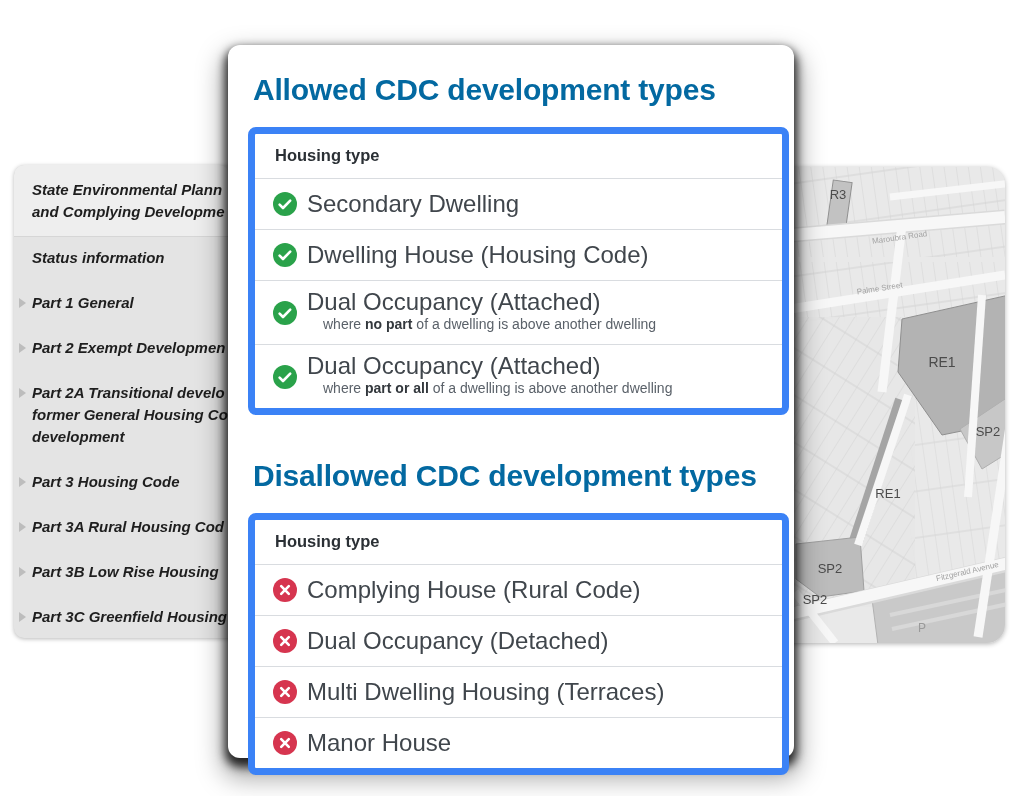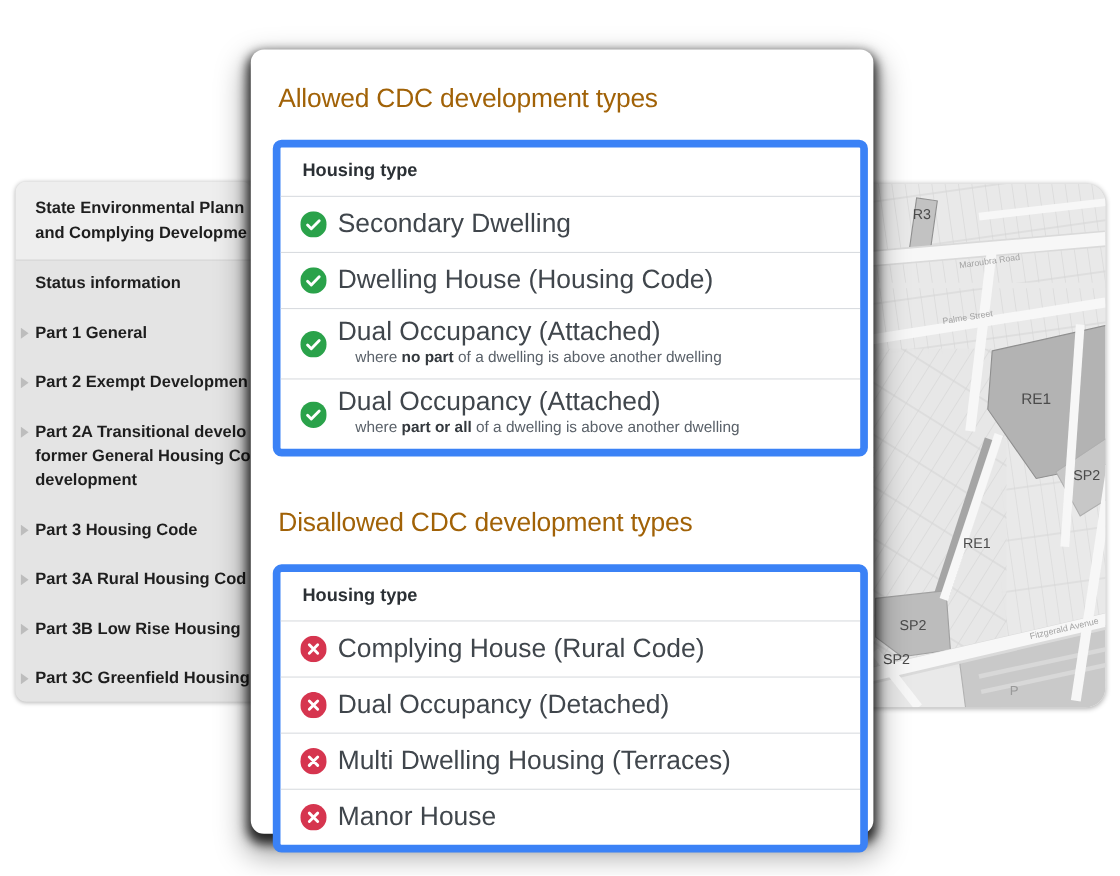--- a/index.html
+++ b/index.html
@@ -8,21 +8,21 @@
     font-family:"Liberation Sans","DejaVu Sans",sans-serif;
     -webkit-font-smoothing:antialiased;
   }
   
   .sidebar-panel{
     position:absolute;left:14px;top:165px;width:646px;height:473px;
     background:#e4e4e4;border-radius:10px;z-index:1;
     box-shadow:0 1px 4px rgba(0,0,0,0.28);
     overflow:hidden;
   }
-  .sidebar-inner{width:215px;height:100%;overflow:hidden;}
+  .sidebar-inner{width:215px;height:100%;overflow:hidden;font-style:italic;}
   .sb-item{
     position:relative;padding:11px 18px 12px 18px;cursor:pointer;
     color:#1e1e1e;font-weight:bold;font-size:15px;line-height:22px;
   }
   .sb-item.active{
     background:#eeeeee;border-radius:10px 10px 0 0;
     padding-top:14px;padding-bottom:13px;
     box-shadow:0 1px 0 rgba(0,0,0,0.06);
   }
   .sb-line{display:block;white-space:nowrap;}
@@ -39,21 +39,21 @@
   }
   .map-panel svg{display:block;}
   
   .cdc-card{
     position:absolute;left:228px;top:45px;width:566px;height:713px;
     background:#ffffff;border-radius:12px;z-index:2;
     box-shadow:0 6px 10px 3px rgba(0,0,0,0.80), 0 14px 26px 6px rgba(0,0,0,0.35);
     padding:26px 20px 18px 20px;box-sizing:border-box;
   }
   .section-title{
-    font-size:24px;font-weight:400;color:#a16207;line-height:38px;
+    font-size:30px;font-weight:700;color:#0369a1;line-height:38px;
     margin:0 0 18px 5px;letter-spacing:-0.2px;
   }
   .section-title.second{margin-top:42px;}
   .housing-table{
     border:7px solid #3b82f6;border-radius:8px;background:#ffffff;
     width:527px;overflow:hidden;
   }
   .table-header{
     padding:12px 20px 13px 20px;font-size:16.5px;font-weight:700;color:#2b3035;
   }

